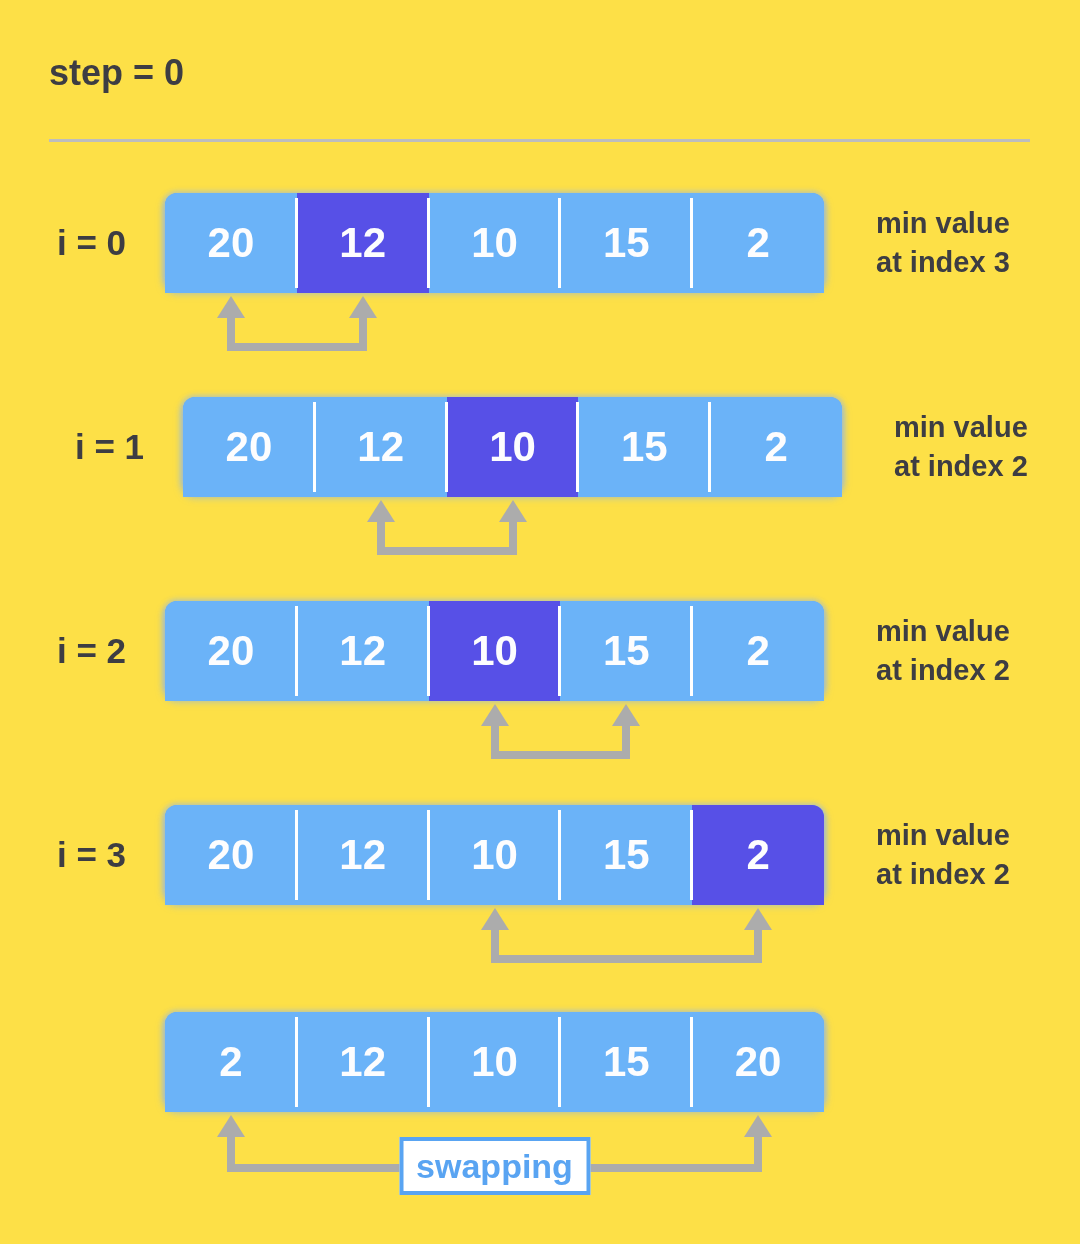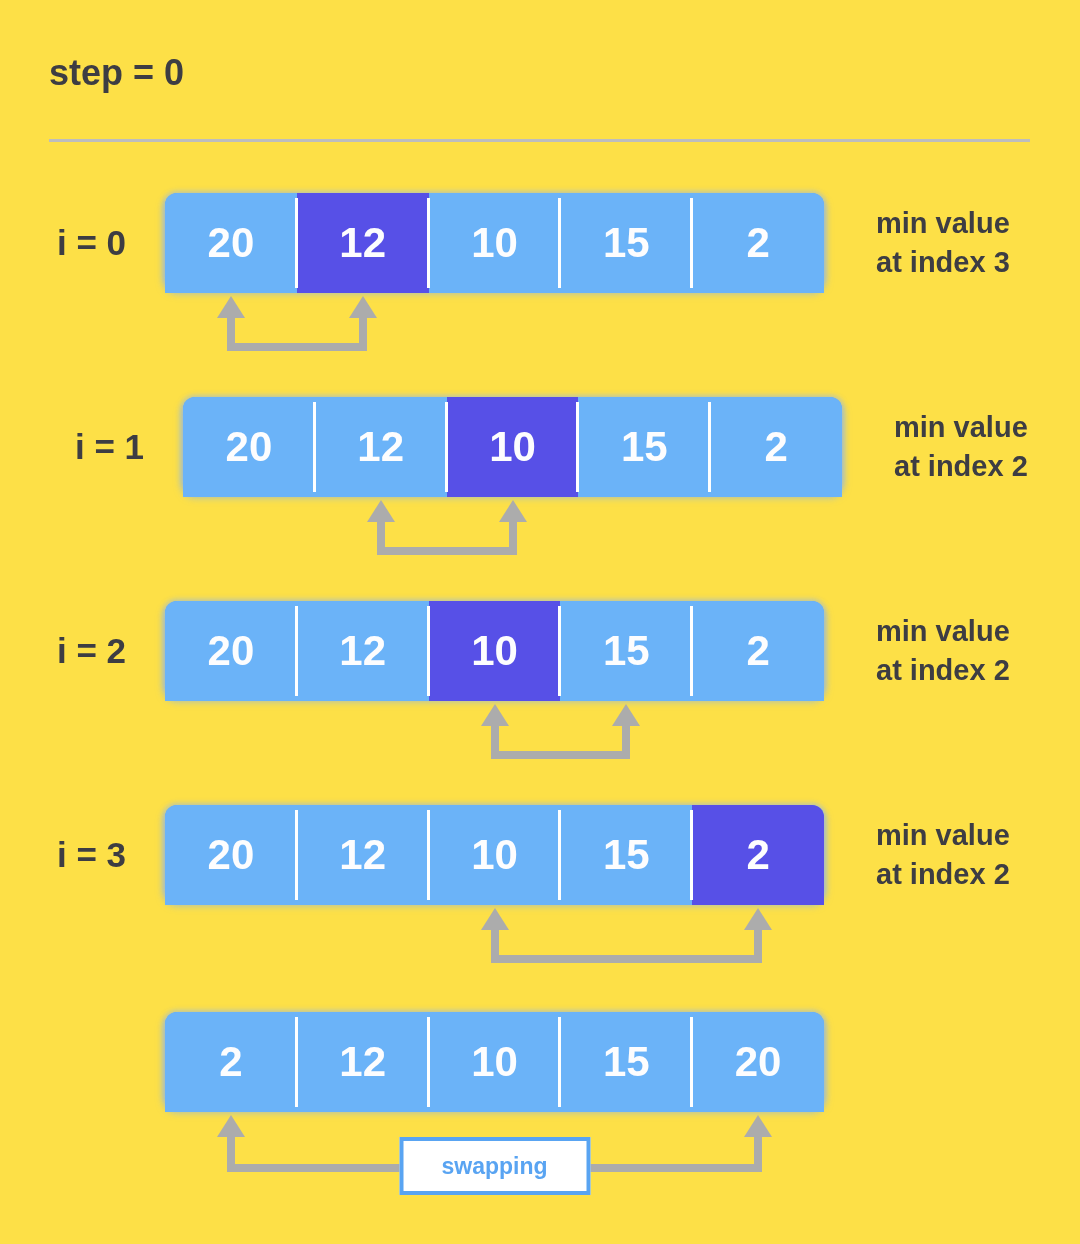--- a/index.html
+++ b/index.html
@@ -65,21 +65,21 @@
     border-left:14px solid transparent;border-right:14px solid transparent;
     border-bottom:22px solid var(--arrow-gray);
   }
   .stem{position:absolute;top:24px;width:8px;background:var(--arrow-gray);}
   .ubar{position:absolute;height:8px;background:var(--arrow-gray);}
 
   .swap-box{
     position:absolute;top:25px;left:50%;transform:translateX(-50%);
     width:191px;height:58px;background:#ffffff;border:4px solid var(--swap-blue);
     box-sizing:border-box;display:flex;align-items:center;justify-content:center;
-    font-size:23px;font-weight:bold;color:var(--swap-blue);z-index:4;
+    font-size:34px;font-weight:bold;color:var(--swap-blue);z-index:4;
   }
 </style>
 </head>
 <body>
 
 <div class="canvas">
 
   <div class="title">step = 0</div>
   <div class="rule"></div>
 

